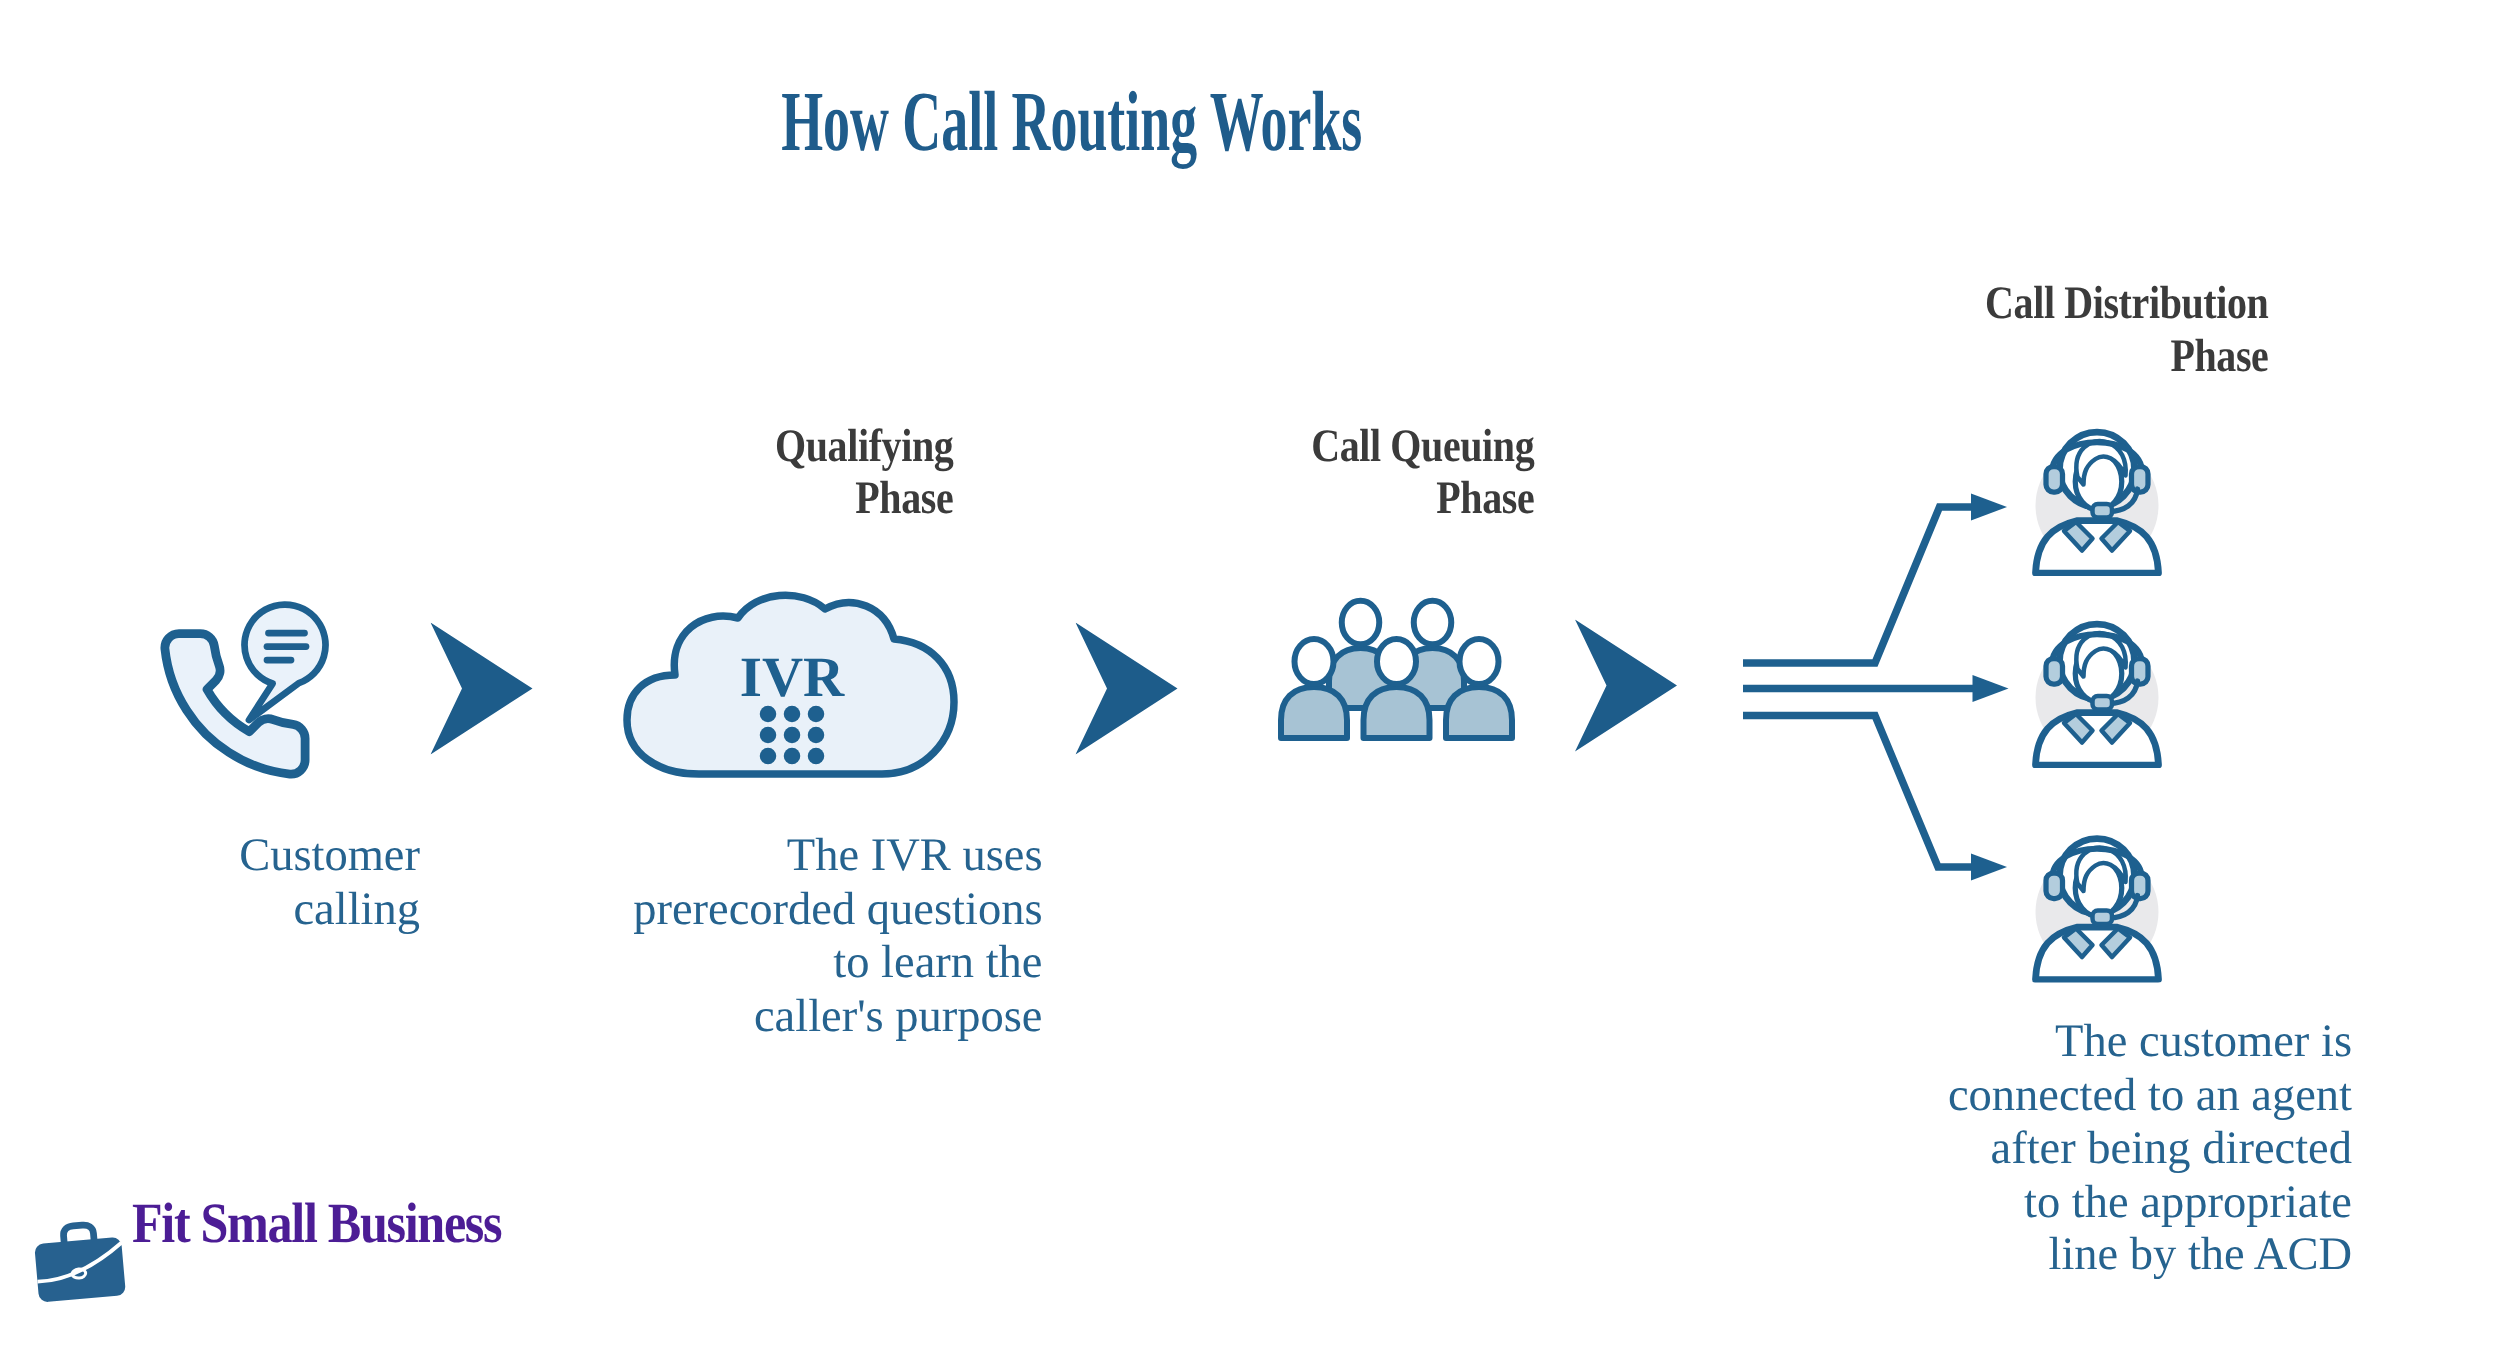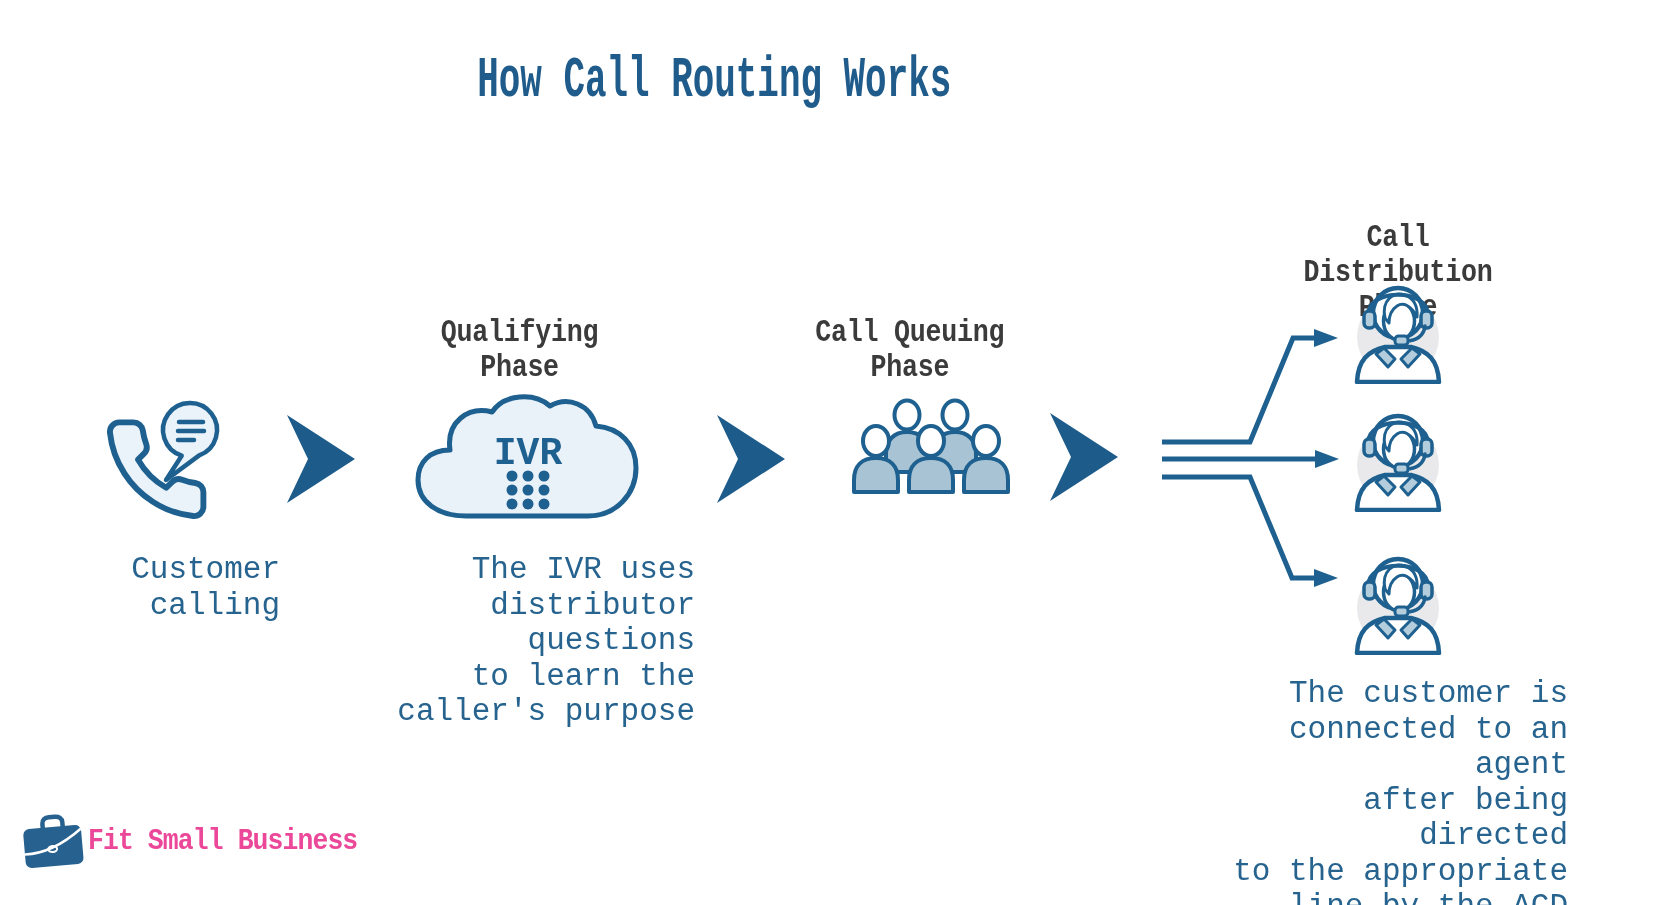--- a/index.html
+++ b/index.html
@@ -1,37 +1,37 @@
 <!DOCTYPE html>
 <html><head>
 <meta charset="utf-8">
 <style>
   html,body { margin:0; padding:0; background:#fff; }
   .canvas {
     position:relative; width:1665px; height:905px; background:#ffffff;
-    overflow:hidden; font-family:Liberation Mono, monospace;
+    overflow:hidden; font-family:Liberation Serif, serif;
   }
   .abs { position:absolute; }
   .title {
     position:absolute; left:214px; top:53px; width:1000px; margin:0;
     text-align:center; font-size:57px; line-height:57px; font-weight:bold; color:#1f5c8b;
   }
   .title .tx { display:inline-block; transform:scaleX(.63); transform-origin:50% 50%; white-space:nowrap; }
   .phase-heading {
     position:absolute; font-size:31px; line-height:35px; color:#3b3b3b;
-    font-weight:bold; text-align:center;margin-top:36px;
+    font-weight:bold; text-align:right;
   }
   .phase-heading .hx { display:inline-block; transform:scaleX(.86); transform-origin:50% 0; white-space:pre-line; letter-spacing:-0.3px; }
   .caption {
     position:absolute; font-size:31px; line-height:35.5px; color:#26638f;
     text-align:right; white-space:pre-line;
   }
   .logo-text {
-    position:absolute; left:88px; top:817px; font-size:30px; line-height:48px;
-    font-weight:bold; color:#ec4899;
+    position:absolute; left:88px; top:792px; font-size:38px; line-height:48px;
+    font-weight:bold; color:#4c1d95;
   }
   .logo-text .tx2 { display:inline-block; transform:scaleX(.88); transform-origin:0 50%; white-space:nowrap; letter-spacing:-1px; }
 </style>
 </head>
 <body>
 
 <div class="canvas">
 
   <svg width="0" height="0" style="position:absolute" aria-hidden="true">
     <symbol id="agent" viewBox="0 0 100 110">
@@ -82,21 +82,21 @@
         <circle cx="134" cy="84" r="5.5"></circle>
       <circle cx="102" cy="98" r="5.5"></circle>
         <circle cx="118" cy="98" r="5.5"></circle>
         <circle cx="134" cy="98" r="5.5"></circle>
       <circle cx="102" cy="112" r="5.5"></circle>
         <circle cx="118" cy="112" r="5.5"></circle>
         <circle cx="134" cy="112" r="5.5"></circle>
     </g>
   </svg>
   <div class="caption" style="left:345px;top:552px;width:350px">The IVR uses
-distributor questions
+prerecorded questions
 to learn the
 caller's purpose</div>
 
   <svg class="abs" style="left:717px;top:415px" width="70" height="90">
       <use href="#flowarrow"></use>
     </svg>
 
   <div class="phase-heading" style="left:785px;top:279px;width:250px"><span class="hx">Call Queuing
 Phase</span></div>
   <svg class="abs" style="left:852px;top:398px" width="158" height="96" viewBox="0 0 158 96">

